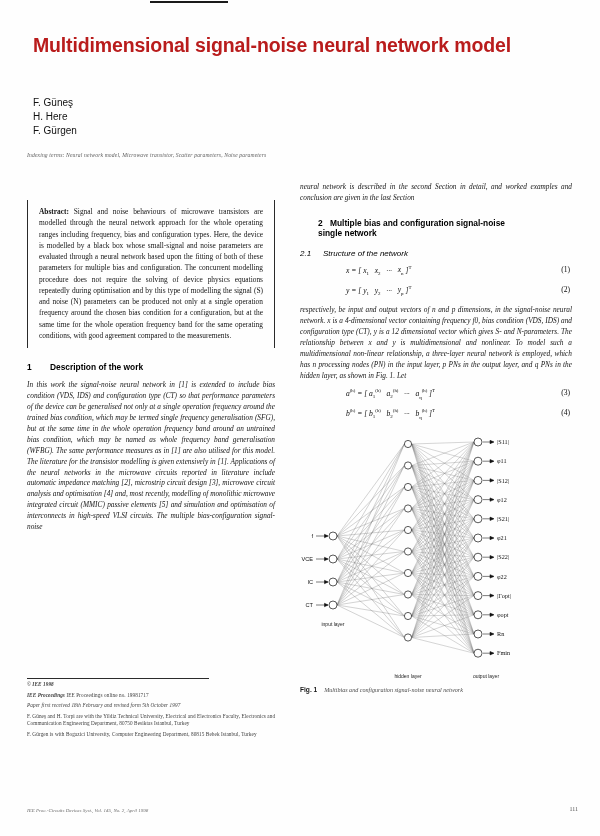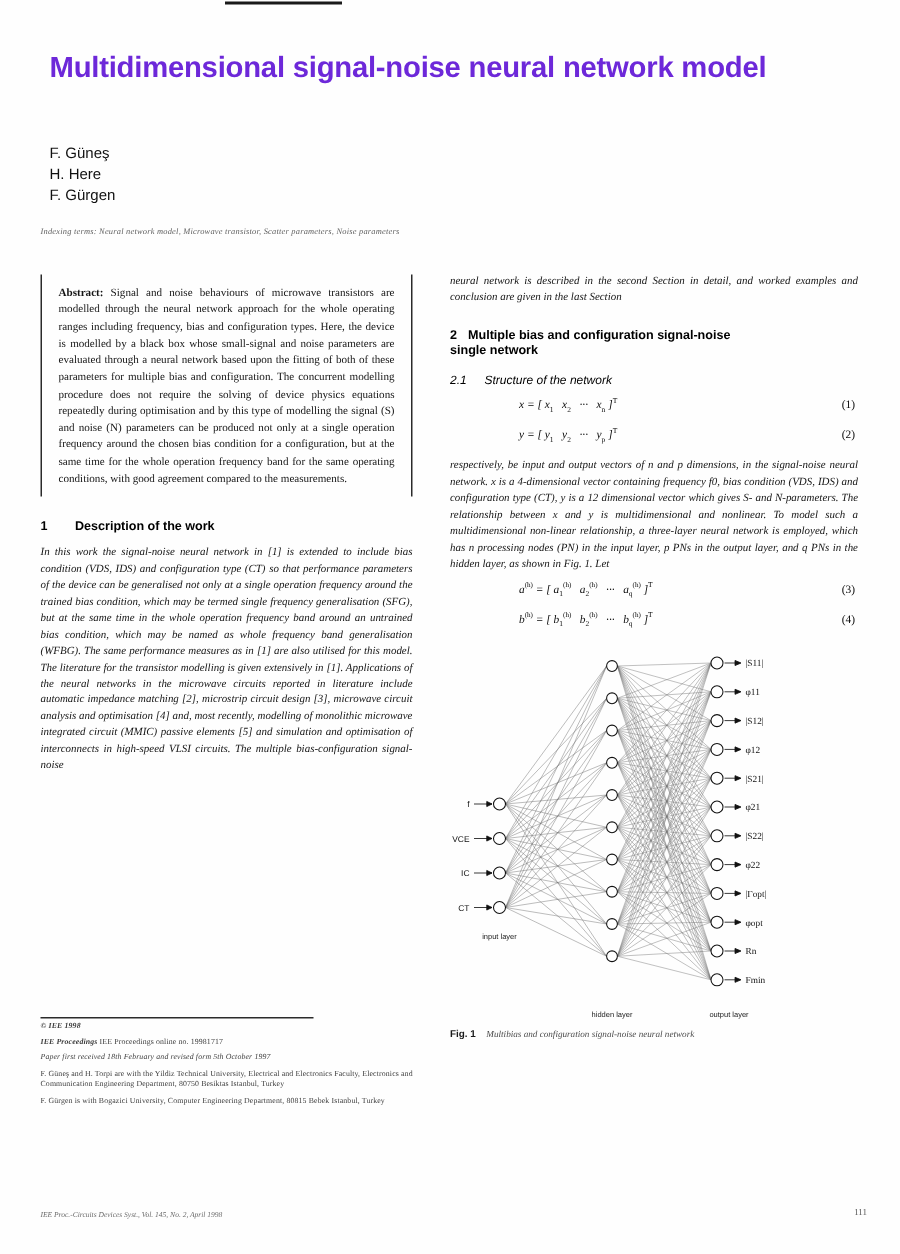--- a/index.html
+++ b/index.html
@@ -34,21 +34,21 @@
   
   .title {
     position: absolute;
     left: 33px;
     top: 22px;
     width: 540px;
     font-family: "Liberation Sans", sans-serif;
     font-weight: bold;
     font-size: 19.5px;
     letter-spacing: -0.15px;
-    color: #6d28d9;
+    color: #b91c1c;
     line-height: 1.1;
   }
 
   
   .authors {
     position: absolute;
     left: 33px;
     top: 96px;
     font-family: "Liberation Sans", sans-serif;
     font-size: 10px;
@@ -83,21 +83,21 @@
     top: 182px;
     width: 272px;
   }
 
   
   .abstract-box {
     position: relative;
     border-left: 1.5px solid #2a2a2a;
     border-right: 1.5px solid #2a2a2a;
     padding: 6px 11px 7px 11px;
-    margin-top: 1px;
+    margin-top: 18px;
   }
   .abstract-box::before,
   .abstract-box::after {
     content: "";
     position: absolute;
     left: 0; right: 0;
     height: 0;
   }
   .abstract {
     font-size: 7.4px;
@@ -112,21 +112,21 @@
   .sec-head {
     font-family: "Liberation Sans", sans-serif;
     font-weight: bold;
     font-size: 8.4px;
     color: #000;
     margin: 14px 0 8px 0;
     display: flex;
     gap: 11px;
   }
   .sec-head .num { width: 12px; flex: none; }
-  .sec-head.two-line { display: block; }
+  .sec-head.two-line { display: block; margin-left: 18px; }
   .sec-head.two-line .num {
     display: inline-block;
     width: 12px;
   }
 
   .subsec-head {
     font-family: "Liberation Sans", sans-serif;
     font-weight: normal;
     font-style: italic;
     font-size: 8px;

